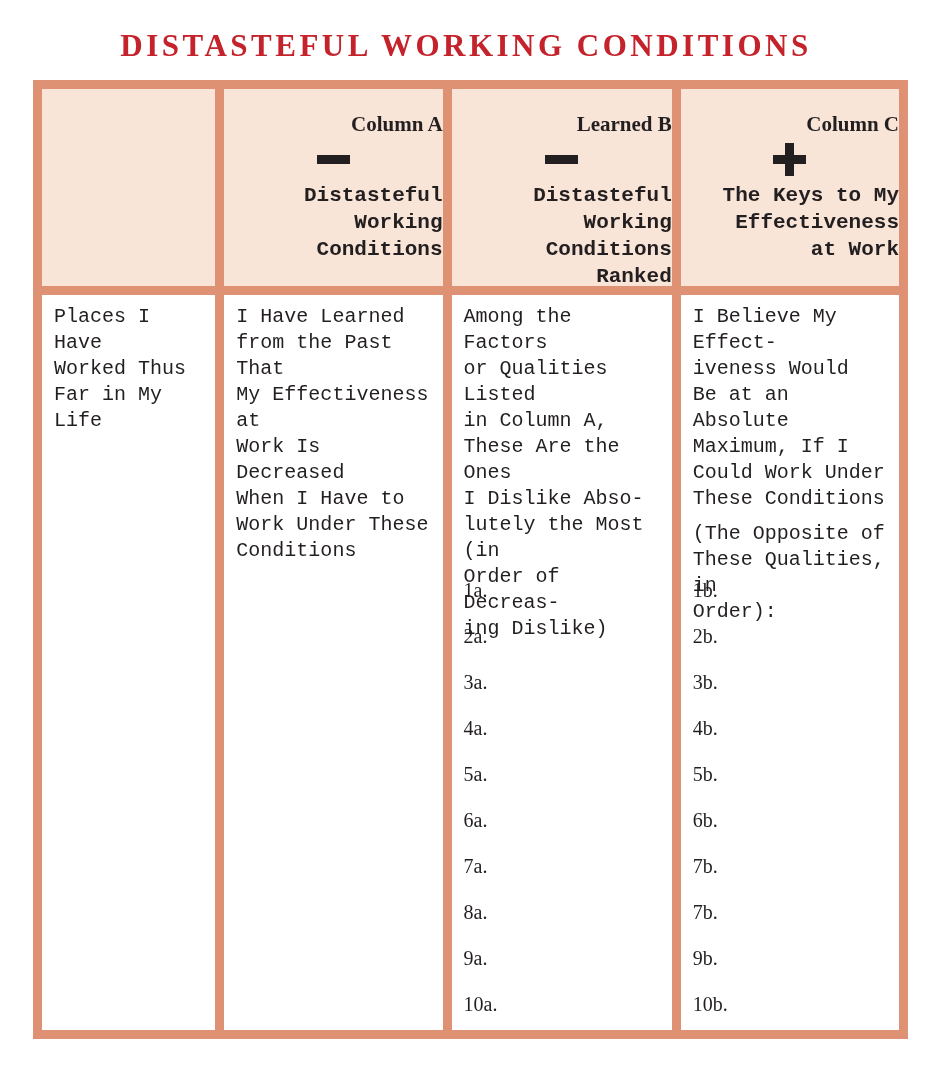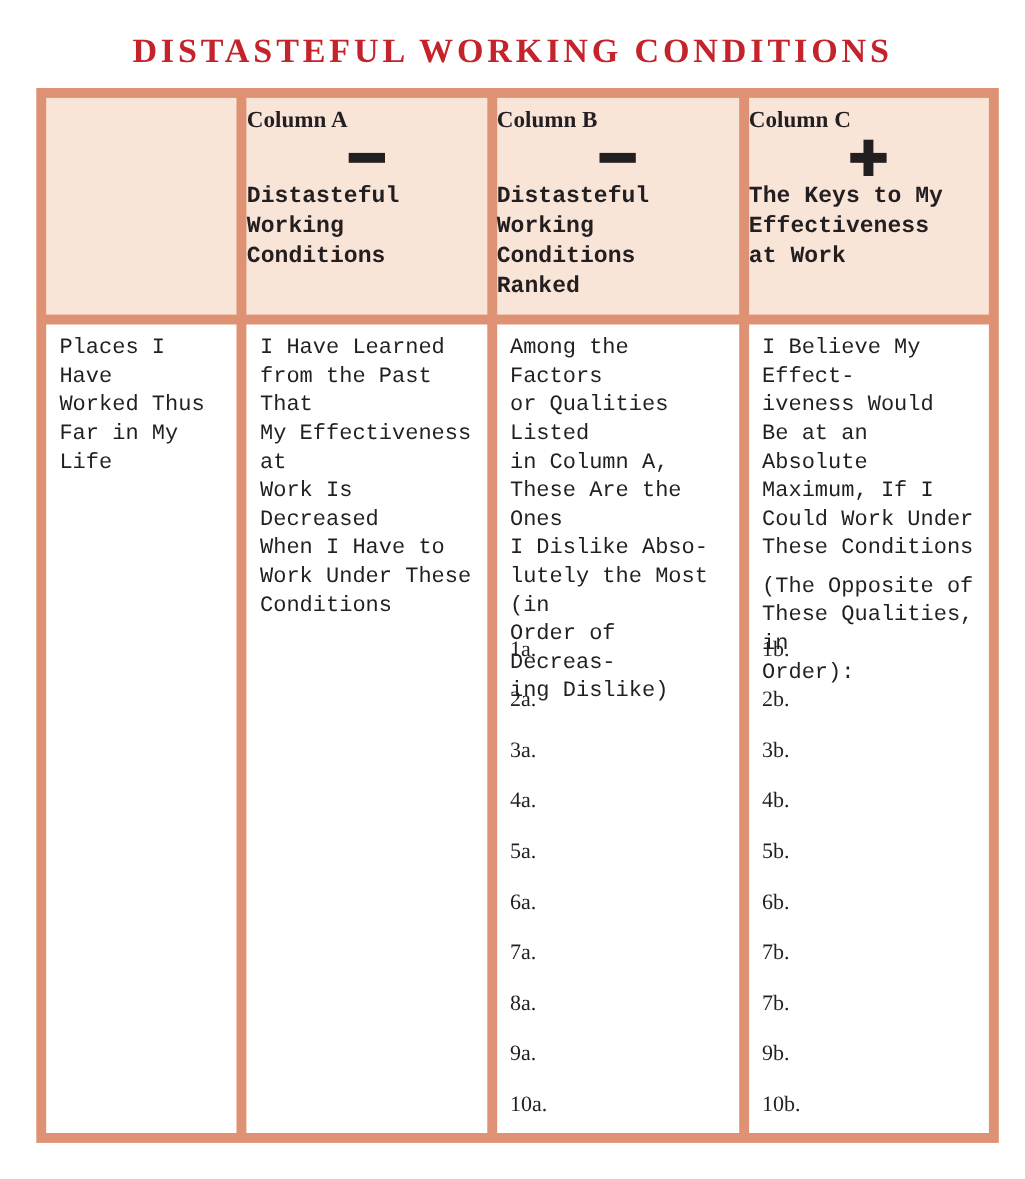--- a/index.html
+++ b/index.html
@@ -33,22 +33,22 @@
     width:875px;height:959px;
     background:var(--accent-border);
     padding:9px;
     display:grid;
     grid-template-columns:174fr 219fr 221fr 219fr;
     grid-template-rows:197px 1fr;
     gap:9px;
   }
   .hcell{
     background:var(--header-bg);
-    text-align:left;
-    padding-top:6px;
+    text-align:right;
+    padding-top:22px;
     font-weight:bold;
     font-size:21px;
     line-height:27px;
   }
   .bcell{
     background:#ffffff;
     padding:9px 12px;
     font-size:20px;
     line-height:26px;
     position:relative;
@@ -104,21 +104,21 @@
     <div class="col-name">Column A</div>
     <div class="sym-wrap">
         <span class="sym-minus"></span>
       </div>
     <div class="subtitle pre">Distasteful
 Working
 Conditions</div>
   </div>
 
   <div class="hcell">
-    <div class="col-name">Column B</div>
+    <div class="col-name">Learned B</div>
     <div class="sym-wrap">
         <span class="sym-minus"></span>
       </div>
     <div class="subtitle pre">Distasteful
 Working
 Conditions
 Ranked</div>
   </div>
 
   <div class="hcell">

